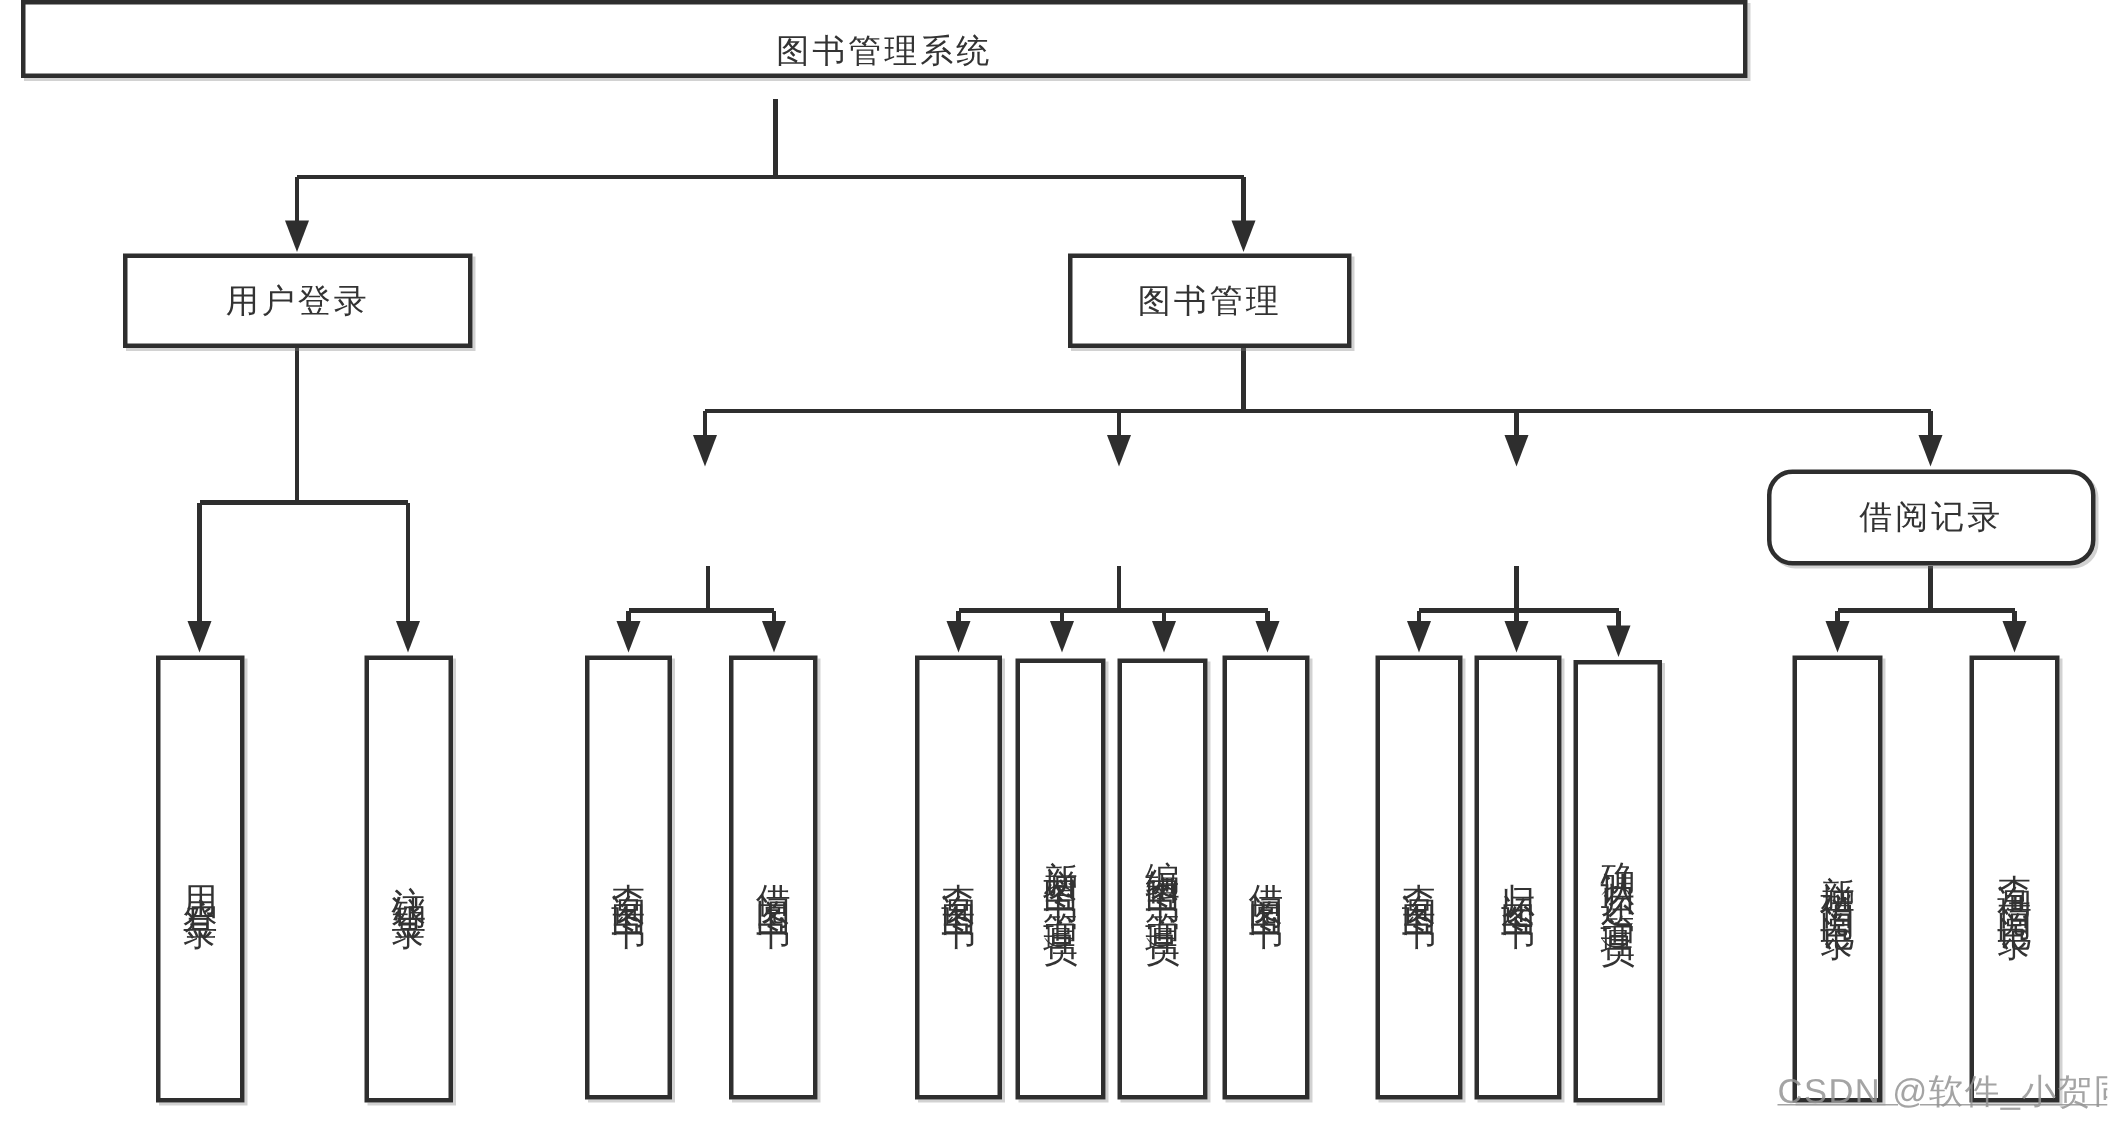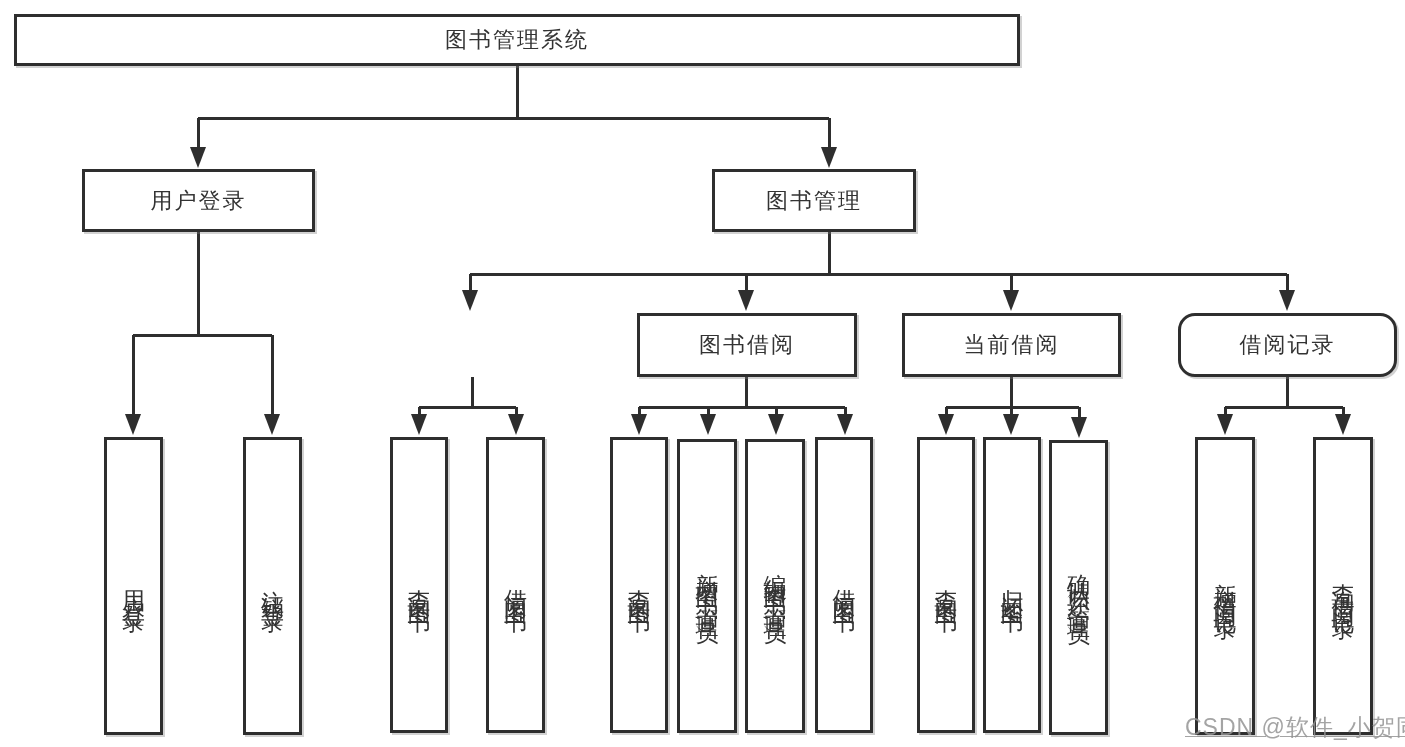--- a/index.html
+++ b/index.html
@@ -23,23 +23,23 @@
   }
   .h-node{font-size:22px;letter-spacing:2px;}
   .leaf{
     writing-mode:vertical-rl;
     text-orientation:mixed;
     font-size:23px;
     letter-spacing:7px;
     line-height:1;
   }
   
-  #n-root          {left:14px;  top:14px;  width:1006px; height:52px;}
+  #n-root          {left:14px;  top:0;  width:1151px; height:52px;align-items:flex-end;}
   #n-user-login    {left:82px;  top:169px; width:233px;  height:63px;}
-  #n-book-mgmt     {left:712px; top:169px; width:204px;  height:63px;}
+  #n-book-mgmt     {left:712px; top:169px; width:189px;  height:63px;}
   #n-new-book-rec  {left:363px; top:313px; width:218px;  height:64px;}
   #n-book-borrow   {left:637px; top:313px; width:220px;  height:64px;}
   #n-current-borrow{left:902px; top:313px; width:219px;  height:64px;}
   #n-borrow-records{left:1178px;top:313px; width:219px;  height:64px;border-radius:17px;}
   #l-user-login    {left:104px; top:437px; width:59px; height:298px;}
   #l-logout        {left:243px; top:437px; width:59px; height:298px;}
   #l-nb-query      {left:390px; top:437px; width:58px; height:296px;}
   #l-nb-borrow     {left:486px; top:437px; width:59px; height:296px;}
   #l-bb-query      {left:610px; top:437px; width:58px; height:296px;}
   #l-bb-add        {left:677px; top:439px; width:60px; height:294px;}
@@ -137,26 +137,20 @@
     <span>图书管理系统</span>
   </div>
 
   <div class="node h-node" id="n-user-login">
     <span>用户登录</span>
   </div>
   <div class="node h-node" id="n-book-mgmt">
     <span>图书管理</span>
   </div>
 
-  <div class="node h-node" id="n-book-borrow">
-    <span>图书借阅</span>
-  </div>
-  <div class="node h-node" id="n-current-borrow">
-    <span>当前借阅</span>
-  </div>
   <div class="node h-node" id="n-borrow-records">
     <span>借阅记录</span>
   </div>
 
   <div class="node leaf" id="l-user-login">
     <span>用户登录</span>
   </div>
   <div class="node leaf" id="l-logout">
     <span>注销登录</span>
   </div>

